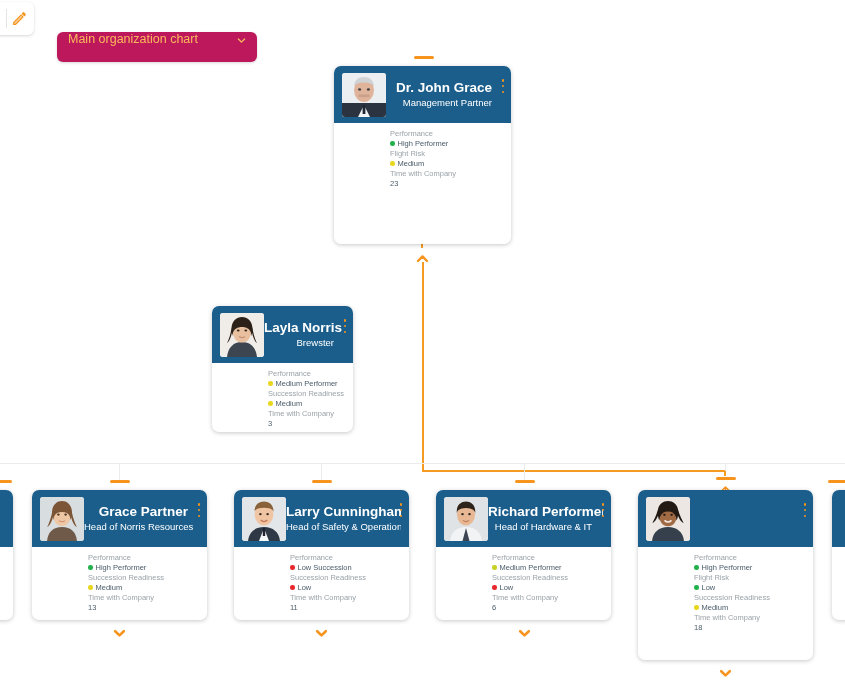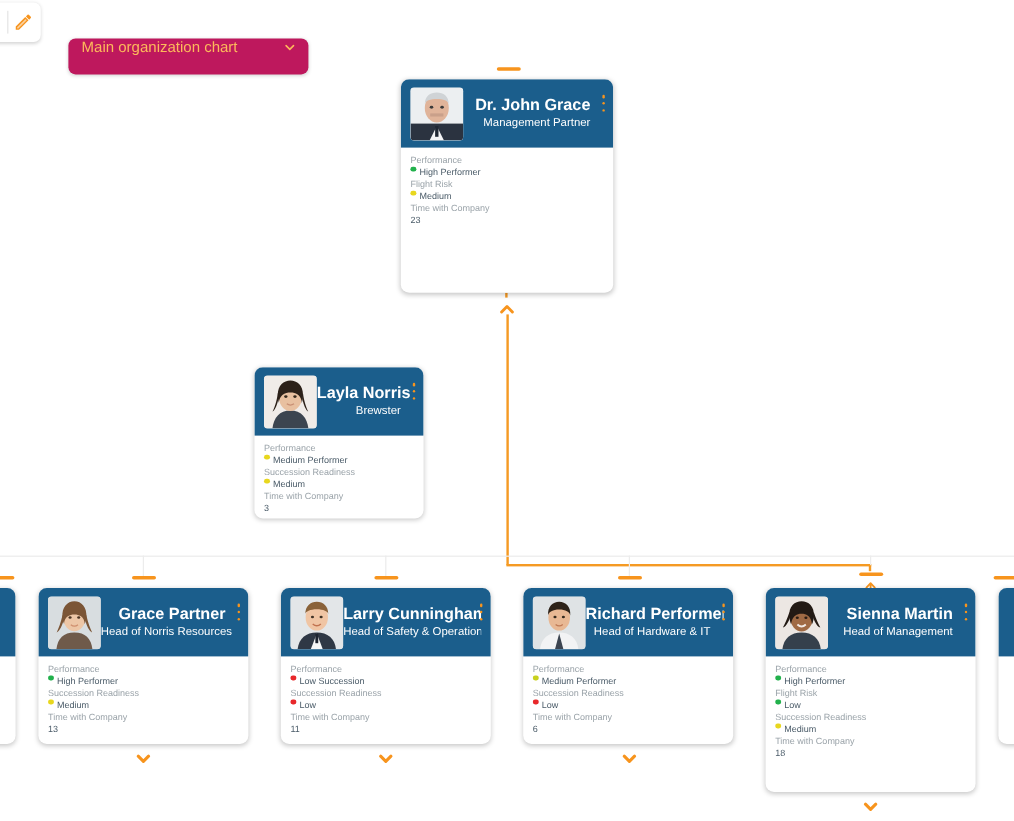--- a/index.html
+++ b/index.html
@@ -145,33 +145,35 @@
     align-items: center;
   }
   .kebab i {
     display: block;
     width: 2.5px; height: 2.5px;
     border-radius: 50%;
     background: #f7941d;
   }
   .node-body {
     padding: 6px 0 0 8px;
+    margin-left: 48px;
   }
   .attr-label {
     font-size: 7.5px;
     color: #9aa3a9;
     line-height: 9.5px;
     white-space: nowrap;
   }
   .attr-value {
     font-size: 7.5px;
     color: #4a5b68;
     line-height: 9.5px;
     white-space: nowrap;
     display: flex;
+    align-items: center;
     margin-bottom: 1px;
   }
   .dot {
     width: 4.5px; height: 4.5px;
     border-radius: 50%;
     margin-right: 3px;
     flex: 0 0 auto;
   }
   .plain-value {
     font-size: 7.5px;
@@ -473,24 +475,20 @@
           <rect width="44" height="44" fill="#ece7e3"></rect>
           <path d="M22 30c9 0 15 5 16 14H6c1-9 7-14 16-14z" fill="#35404c"></path>
           <ellipse cx="22" cy="18" rx="9.3" ry="11.3" fill="#a06a44"></ellipse>
           <path d="M11.8 17c-.8-9 4.6-13 10.2-13s11 4 10.2 13c-.4 4.5-1.6 6.5-1.6 6.5s.2-9-8.6-9-8.6 9-8.6 9-1.2-2-1.6-6.5z" fill="#231a14"></path>
           <path d="M11.9 13c-2 6-4 10-5.5 13 3-1 5.5-6 6.6-10.5zM32.1 13c2 6 4 10 5.5 13-3-1-5.5-6-6.6-10.5z" fill="#231a14"></path>
           <ellipse cx="18.4" cy="17.8" rx="1.3" ry="1.1" fill="#2b1d14"></ellipse>
           <ellipse cx="25.6" cy="17.8" rx="1.3" ry="1.1" fill="#2b1d14"></ellipse>
           <path d="M18.5 23.4c2.1 2 4.9 2 7 0" fill="none" stroke="#f2e9e4" stroke-width="1.5"></path>
         </svg>
       </div>
-      <div class="head-text">
-        <div class="nm">Sienna Martin</div>
-        <div class="ttl">Head of Management</div>
-      </div>
       <div class="kebab">
           <i></i>
           <i></i>
           <i></i>
         </div>
     </div>
     <div class="node-body">
       <div class="attr-label">Performance</div>
       <div class="attr-value">
           <span class="dot" style="background:#22b14c"></span>

